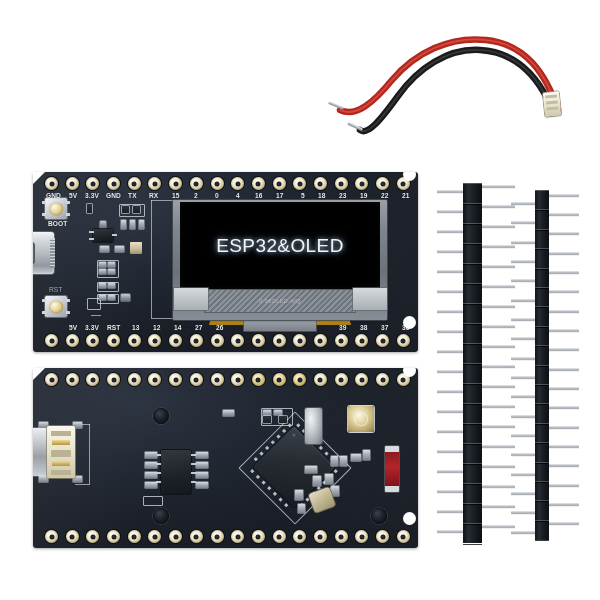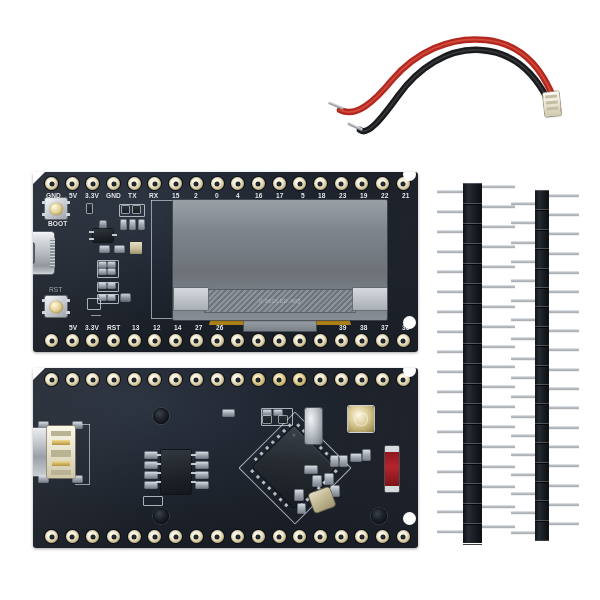--- a/index.html
+++ b/index.html
@@ -482,20 +482,23 @@
     <div class="cmp res" style="left:75px;top:123px;width:7px;height:5px;"></div>
     <div class="cmp cap" style="left:88px;top:122px;width:9px;height:7px;"></div>
     <div class="cmp silk" style="left:54px;top:126px;width:12px;height:10px;"></div>
     <div class="cmp silkline" style="left:58px;top:143px;width:10px;height:1px;"></div>
 
     <div class="silkline" style="left:118px;top:28px;width:1px;height:118px;"></div>
     <div class="silkline" style="left:118px;top:28px;width:50px;height:1px;"></div>
     <div class="silkline" style="left:118px;top:146px;width:50px;height:1px;"></div>
 
     <div class="oled-bezel" style="left:140px;top:28px;width:214px;height:120px;"></div>
+    <div class="oled-glass" style="left:147px;top:30px;width:200px;height:87px;z-index:7;">
+      <div class="oled-text">ESP32&amp;OLED</div>
+    </div>
     <div class="oled-skirt" style="left:172px;top:118px;width:150px;height:22px;z-index:7;">
       <span>0.96OLED-WQ</span>
     </div>
     <div class="oled-ear" style="left:141px;top:116px;width:34px;height:22px;"></div>
     <div class="oled-ear" style="left:320px;top:116px;width:34px;height:22px;"></div>
     <div class="flex" style="left:176px;top:133px;width:36px;height:20px;clip-path:polygon(14% 0,100% 0,100% 100%,0 100%);"></div>
     <div class="flex" style="left:282px;top:133px;width:36px;height:20px;clip-path:polygon(0 0,86% 0,100% 100%,0 100%);"></div>
     <div class="flexmid" style="left:211px;top:133px;width:72px;height:26px;"></div>
 
     <div class="notch" style="left:370px;top:-4px;"></div>

